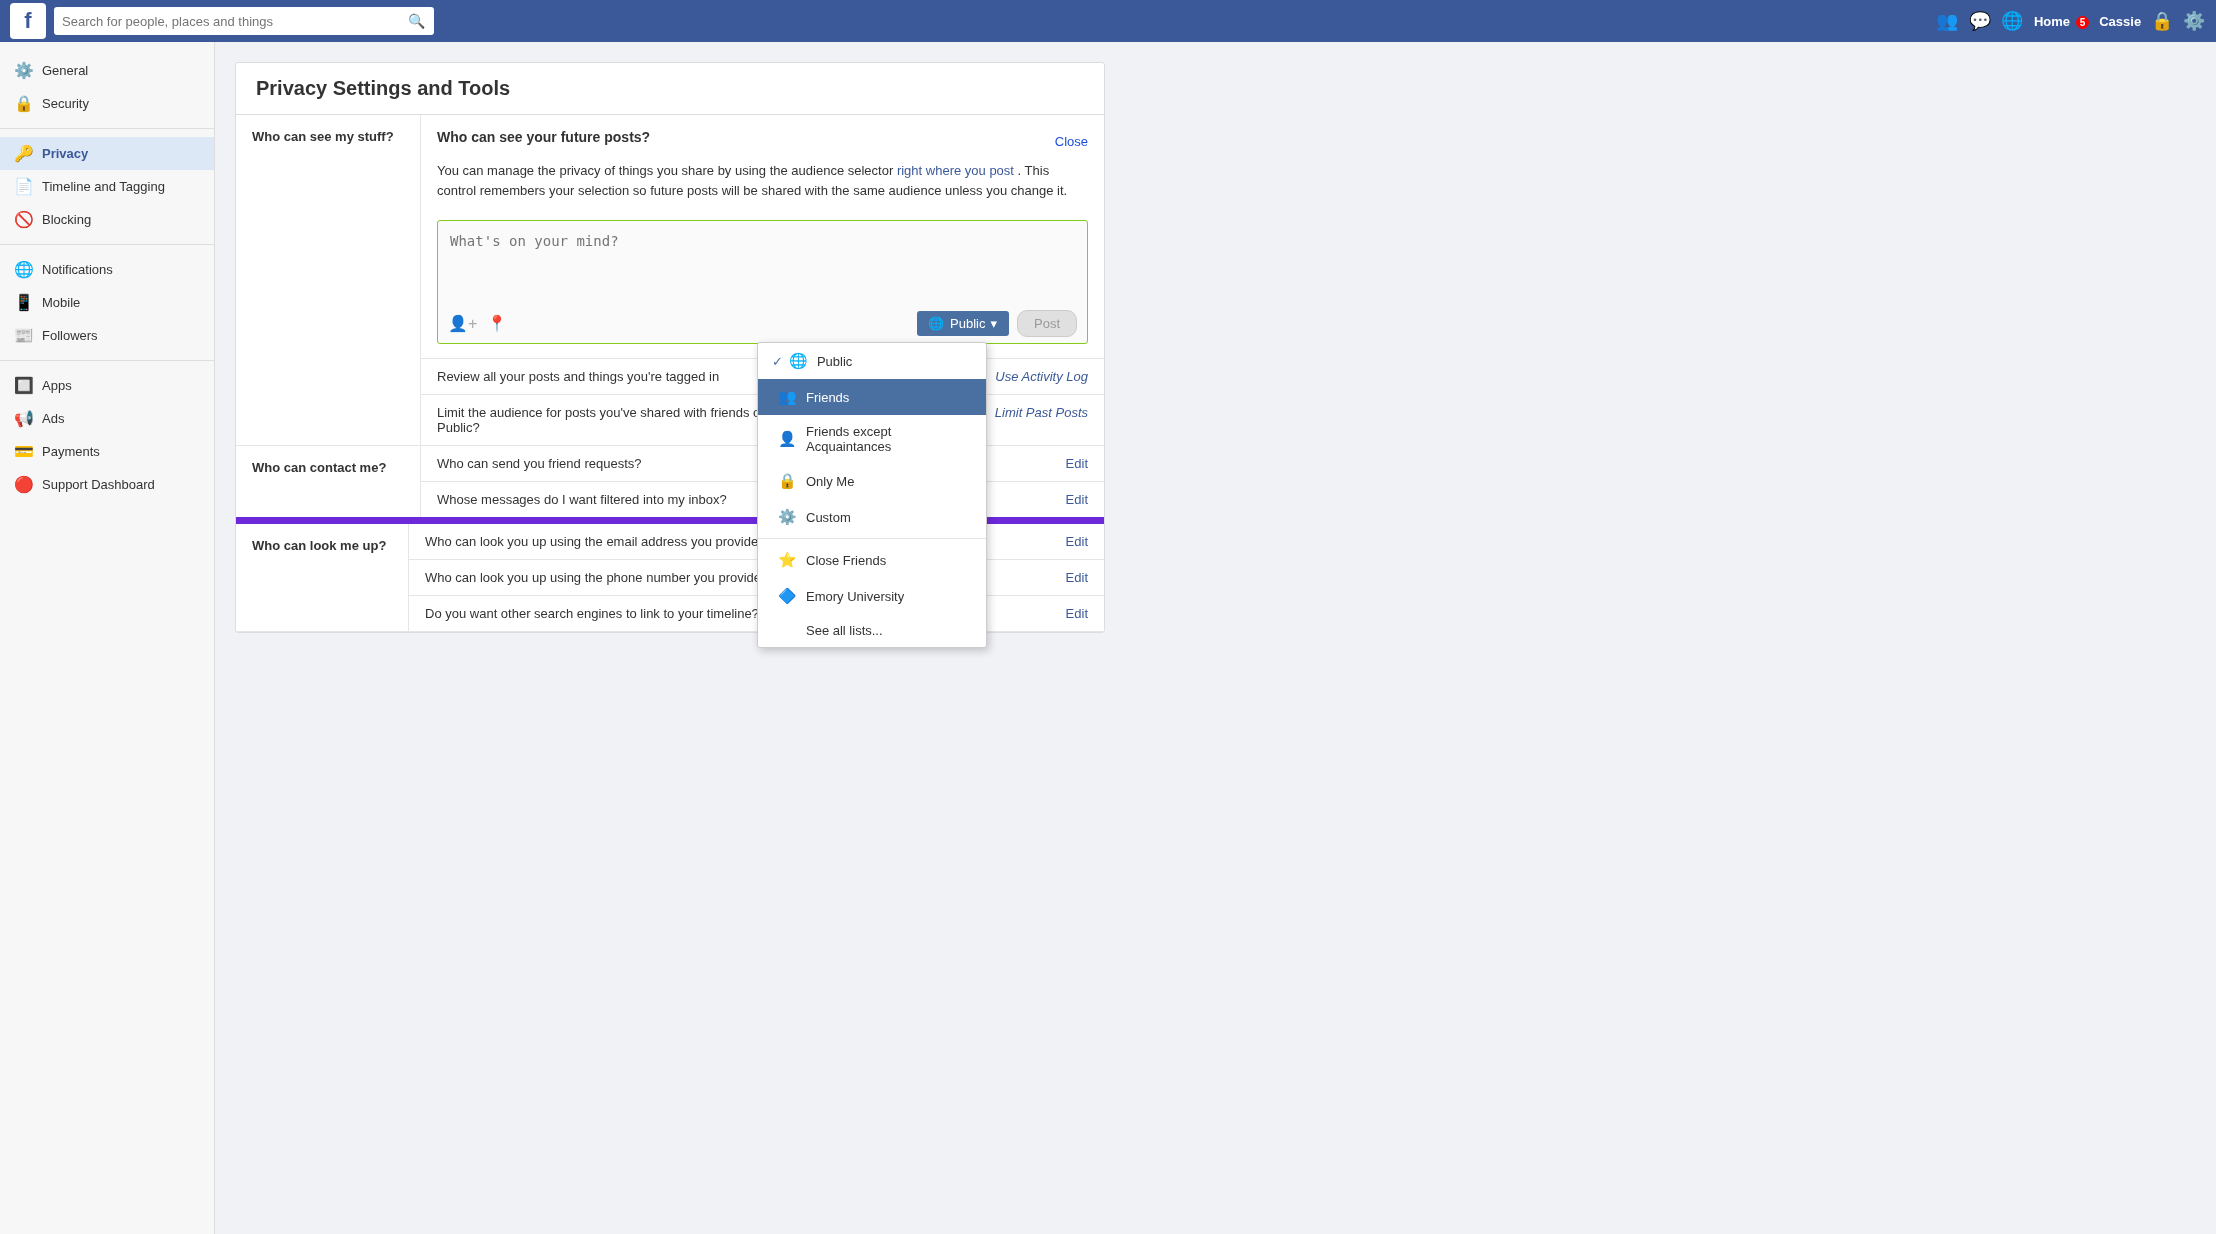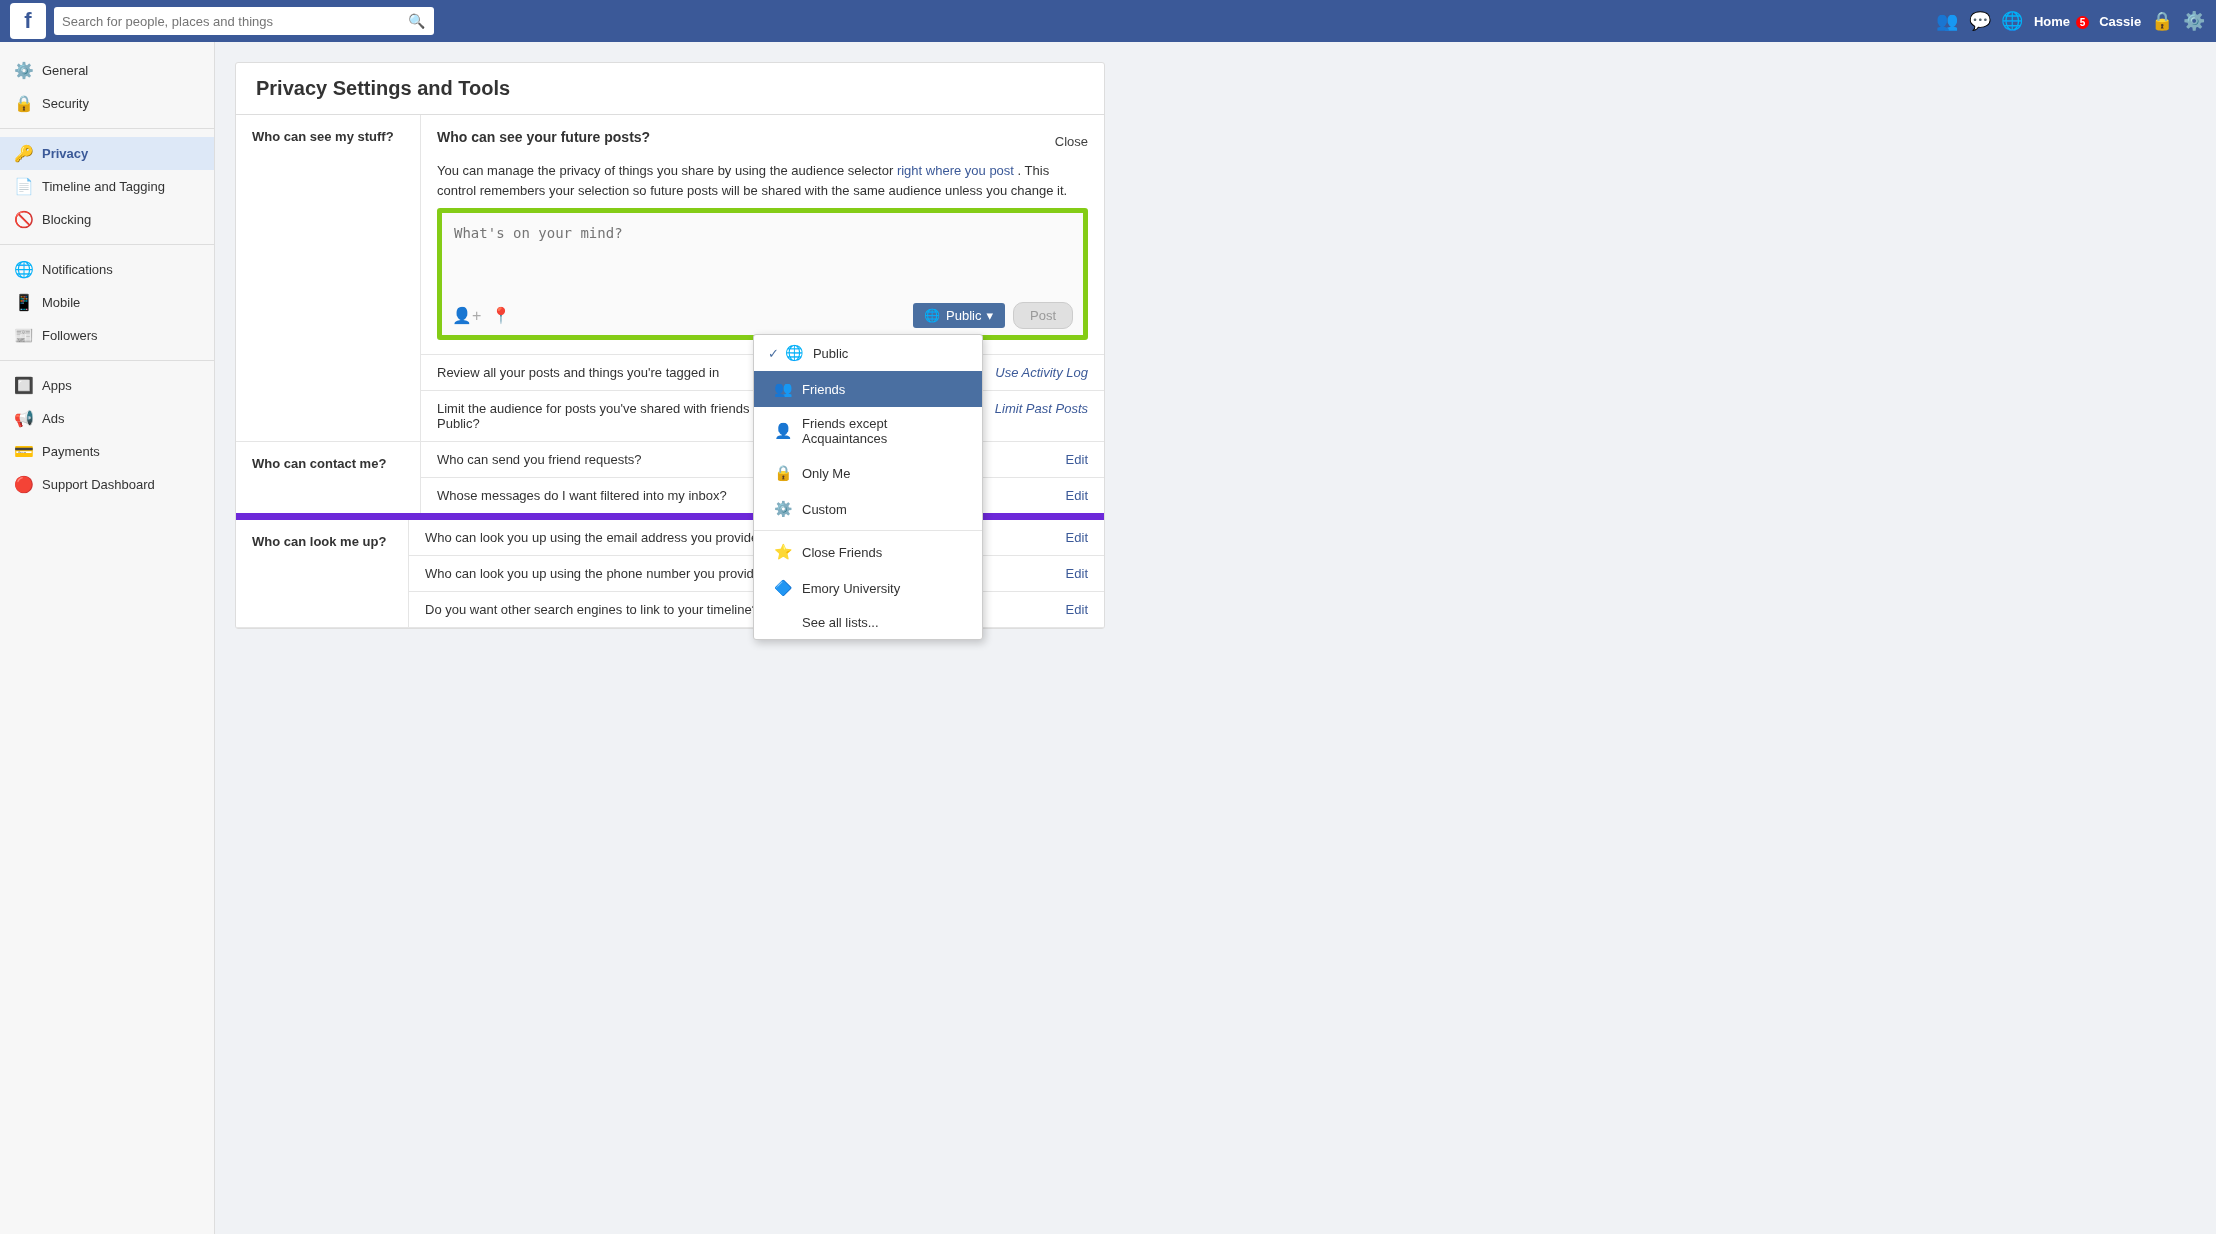--- a/index.html
+++ b/index.html
@@ -89,21 +89,21 @@
       max-width: 870px;
     }
     .page-title {
       font-size: 20px;
       font-weight: bold;
       color: #333;
       padding: 14px 20px;
       border-bottom: 1px solid #ddd;
     }
     .close-link {
-      color: #404040;
+      color: #1d4ed8;
       cursor: pointer;
       font-size: 13px;
     }
 
     
     .expanded-panel {
       border-bottom: 1px solid #e5e5e5;
       padding: 14px 16px;
     }
     .expanded-panel-title {
@@ -115,23 +115,23 @@
     .expanded-desc {
       font-size: 13px;
       color: #333;
       line-height: 1.5;
     }
     .expanded-desc a {
       color: #3b5998;
       text-decoration: none;
     }
     .post-box {
-      border: 5px solid #84cc16;
+      border: 1px solid #84cc16;
       border-radius: 3px;
-      margin-top: 8px;
+      margin-top: 20px;
       background: #fafafa;
     }
     .post-textarea {
       width: 100%;
       padding: 12px;
       font-size: 14px;
       color: #aaa;
       border: none;
       background: transparent;
       outline: none;

